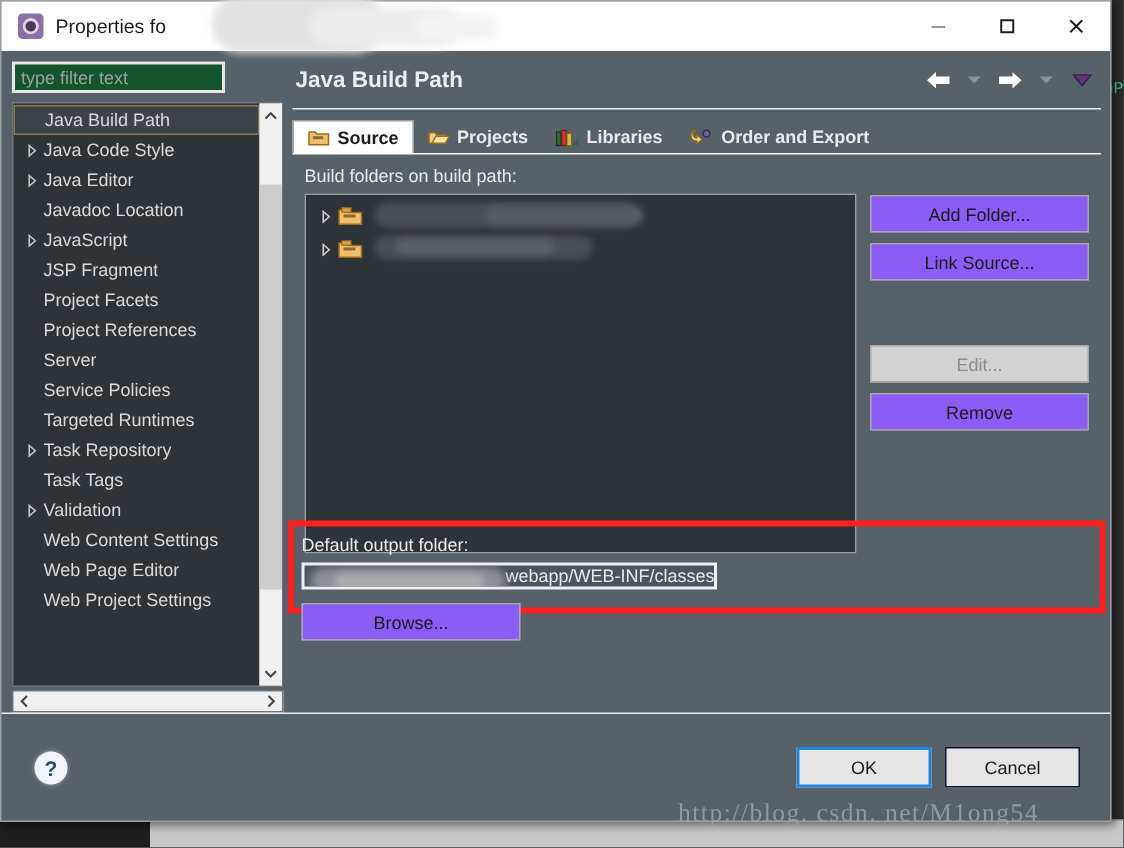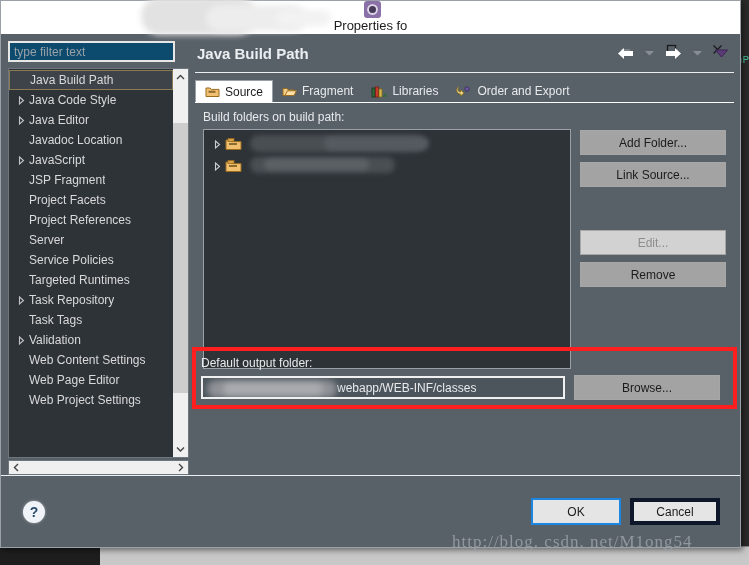--- a/index.html
+++ b/index.html
@@ -20,40 +20,40 @@
   #bg-bottom-dark{position:absolute;left:0;bottom:0;height:18px;width:100px;background:#1e1e1e;}
   #bg-left-mark{position:absolute;left:0;top:345px;width:8px;height:14px;background:#3b78c0;border-radius:2px;}
 
   
   #dialog{
     position:absolute;left:0;top:0;width:741px;height:548px;
     background:#586068;border:1px solid #9aa0a6;box-sizing:border-box;
     box-shadow:2px 2px 6px rgba(0,0,0,.5);
   }
   
-  #titlebar{height:33px;background:#ffffff;display:flex;align-items:center;position:relative;flex-direction:column;}
+  #titlebar{height:33px;background:#ffffff;display:flex;align-items:center;position:relative;}
   #title-icon{width:17px;height:17px;margin-left:11px;margin-right:8px;position:relative;flex:none;}
   #title-icon .gear{position:absolute;inset:0;background:#8b6fa8;border-radius:3px;}
   #title-icon .gear:after{content:"";position:absolute;left:3px;top:3px;width:11px;height:11px;border-radius:50%;
       background:#463a58;box-shadow:inset 0 0 0 2px #ddd3ea;}
   #title-text{font-size:13px;color:#1b1b1b;white-space:nowrap;}
   #title-blur{position:absolute;left:140px;top:-4px;width:115px;height:38px;background:#e2e2e2;
      border-radius:22px;filter:blur(3px);}
   #title-blur2{position:absolute;left:205px;top:4px;width:100px;height:26px;background:#ededed;
      border-radius:14px;filter:blur(3px);}
   #title-blur3{position:absolute;left:275px;top:9px;width:55px;height:16px;background:#f2f2f2;
      border-radius:9px;filter:blur(3px);}
   #winbtns{margin-left:auto;display:flex;height:33px;}
   #winbtns .wb{width:46px;height:33px;display:flex;align-items:center;justify-content:center;}
   #winbtns .wb svg{display:block;}
 
   
   #dlg-body{display:flex;height:443px;}
   #left-pane{width:196px;padding:7px 0 0 7px;box-sizing:border-box;}
-  #filter-box{width:167px;height:21px;box-sizing:border-box;border:2px solid #e7e7e7;background:#0c4a6e;
+  #filter-box{width:142px;height:21px;box-sizing:border-box;border:2px solid #e7e7e7;background:#14532d;
       display:flex;align-items:center;padding-left:4px;}
   #filter-box span{color:#9aa1a7;font-size:12px;}
   #tree-wrap{margin-top:6px;width:181px;height:390px;display:flex;background:#2e3338;border:1px solid #6f777e;
       box-sizing:border-box;position:relative;}
   #tree{flex:1;overflow:hidden;padding-top:1px;}
   .tree-item{height:20px;display:flex;align-items:center;padding-left:4px;color:#d8d9da;font-size:12px;white-space:nowrap;}
   .tree-item.selected{background:#3d4349;border:1px solid #8c7b52;box-sizing:border-box;}
   .tw{width:16px;flex:none;display:flex;align-items:center;justify-content:center;}
   .tw svg{display:block;}
   .tree-label{overflow:hidden;}
@@ -72,50 +72,50 @@
   #right-pane{flex:1;position:relative;}
   #page-head{height:38px;display:flex;align-items:center;padding-left:8px;position:relative;}
   #page-title{font-size:15px;font-weight:bold;color:#eceff1;}
   #navbtns{position:absolute;right:8px;top:0;height:38px;display:flex;align-items:center;gap:2px;}
   #navbtns .nb{width:22px;height:22px;display:flex;align-items:center;justify-content:center;}
   #head-sep{height:1px;background:#eceff1;margin:0 6px;}
 
   
   #tabs{display:flex;align-items:flex-end;height:23px;margin:6px 6px 0 6px;position:relative;}
   .tab{height:22px;display:flex;align-items:center;gap:5px;padding:0 9px;font-size:12px;color:#e8eaec;
-       box-sizing:border-box;white-space:nowrap;}
+       box-sizing:border-box;white-space:nowrap;font-weight:bold;}
   .tab.active{background:#ffffff;color:#1c1c1c;border:1px solid #9aa0a6;border-bottom:none;}
   #tabs-underline{height:1px;background:#ffffff;margin:0 6px;}
 
   
   #tabcontent{margin:0 6px;padding:7px 8px 0 8px;box-sizing:border-box;}
   .field-label{font-size:12px;color:#e8eaec;margin-bottom:5px;}
   #src-row{display:flex;gap:9px;}
   #src-list{width:368px;height:240px;background:#2e3338;border:1px solid #9aa0a6;box-sizing:border-box;
      padding-top:3px;position:relative;overflow:hidden;}
   .src-item{height:22px;display:flex;align-items:center;padding-left:5px;position:relative;}
   .src-item .tw{width:16px;}
   .src-folder{width:17px;height:14px;flex:none;margin-right:4px;position:relative;}
   .blurtext{position:absolute;background:#4a4f54;border-radius:9px;filter:blur(2.5px);}
   #btncol{display:flex;flex-direction:column;gap:7px;padding-top:1px;}
-  .btn{width:146px;height:25px;background:#a3a3a3;border:1px solid #a7a7a7;box-sizing:border-box;
+  .btn{width:146px;height:25px;background:#8b5cf6;border:1px solid #a7a7a7;box-sizing:border-box;
       display:flex;align-items:center;justify-content:center;font-size:12px;color:#1b1b1b;}
   .btn.disabled{background:#d2d2d2;color:#8d8d8d;}
   .btn.spacer-top{margin-top:36px;}
 
   
   #chk-row{display:flex;align-items:center;gap:7px;margin-top:9px;}
   #chk-box{width:13px;height:13px;background:#ffffff;border:1px solid #5c5c5c;box-sizing:border-box;}
   #chk-label{font-size:12px;color:#e8eaec;}
 
   
   #redbox{position:absolute;left:3px;right:3px;top:313px;height:62px;border:4px solid #ff1f1f;box-sizing:border-box;}
-  #outfolder{position:absolute;left:12px;right:20px;top:322px;}
+  #outfolder{position:absolute;left:12px;right:0;top:322px;}
   #out-label{font-size:12px;color:#e8eaec;margin-bottom:5px;}
-  #out-row{display:flex;gap:9px;align-items:center;}
+  #out-row{display:flex;gap:9px;align-items:flex-start;flex-direction:column;}
   #out-input{flex:1;height:23px;background:#4c555c;border:2px solid #f0f0f0;box-sizing:border-box;
       display:flex;align-items:center;padding-left:6px;position:relative;overflow:hidden;}
   #out-text{font-size:12px;color:#e8eaec;white-space:nowrap;position:relative;z-index:1;}
   #out-blur{position:absolute;left:4px;top:2px;width:130px;height:18px;background:#8e9196;
       border-radius:9px;filter:blur(3px);z-index:2;}
   #out-blur2{position:absolute;left:20px;top:5px;width:100px;height:12px;background:#a9acb0;
       border-radius:7px;filter:blur(3px);z-index:2;}
 
   
   #apply-row{position:absolute;right:12px;top:388px;}
@@ -124,21 +124,21 @@
 
   
   #footer-sep{position:absolute;left:0;right:0;bottom:71px;height:1px;background:#eceff1;}
   #footer{position:absolute;left:0;right:0;bottom:0;height:71px;display:flex;align-items:center;}
   #help-btn{width:22px;height:22px;margin-left:22px;border-radius:50%;background:#f0f4f8;
       display:flex;align-items:center;justify-content:center;font-size:14px;font-weight:bold;color:#2a4b6e;
       box-shadow:0 0 3px rgba(255,255,255,.5);}
   #footer-btns{margin-left:auto;margin-right:20px;display:flex;gap:9px;}
   #ok-btn{width:90px;height:27px;background:#e5e5e5;border:2px solid #1c86e0;box-sizing:border-box;
      display:flex;align-items:center;justify-content:center;font-size:12px;color:#1b1b1b;}
-  #cancel-btn{width:90px;height:27px;background:#e5e5e5;border:4px solid #0f172a;box-sizing:border-box;
+  #cancel-btn{width:90px;height:27px;background:#e5e5e5;border:1px solid #0f172a;box-sizing:border-box;
      display:flex;align-items:center;justify-content:center;font-size:12px;color:#1b1b1b;}
 
   
   #watermark{position:absolute;left:452px;top:532px;font-family:"Liberation Serif","DejaVu Serif",serif;
      font-size:17px;color:#9aa2a8;letter-spacing:1px;white-space:nowrap;opacity:.85;z-index:50;}
 </style>
 </head>
 <body>
 
 <div id="bg-editor">
@@ -362,21 +362,21 @@
             </span>
             <span>Source</span>
           </div>
           <div class="tab">
             <span style="display: flex;">
               <svg width="15" height="13" viewBox="0 0 15 13">
                 <path d="M1 3.5 L5 3.5 L6.3 5 L12 5 L12 10.5 L1 10.5 Z" fill="#f3d08a" stroke="#9a6c1e" stroke-width="1"></path>
                 <path d="M3 10.5 L5.5 5.8 L14.5 5.8 L12 10.5 Z" fill="#ffe1a8" stroke="#9a6c1e" stroke-width="1"></path>
               </svg>
             </span>
-            <span>Fragment</span>
+            <span>Projects</span>
           </div>
           <div class="tab">
             <span style="display: flex;">
               <svg width="16" height="13" viewBox="0 0 16 13">
                 <rect x="1" y="3" width="3" height="9" fill="#2f6b3a" stroke="#17341d" stroke-width=".8"></rect>
                 <rect x="4.5" y="2" width="3" height="10" fill="#c8392b" stroke="#7a1d14" stroke-width=".8"></rect>
                 <rect x="8" y="4" width="3" height="8" fill="#d9b84a" stroke="#7e6b1c" stroke-width=".8"></rect>
                 <path d="M11.5 11.8 L15.5 7.5 L15.5 11.8 Z" fill="#2f6b3a"></path>
               </svg>
             </span>

